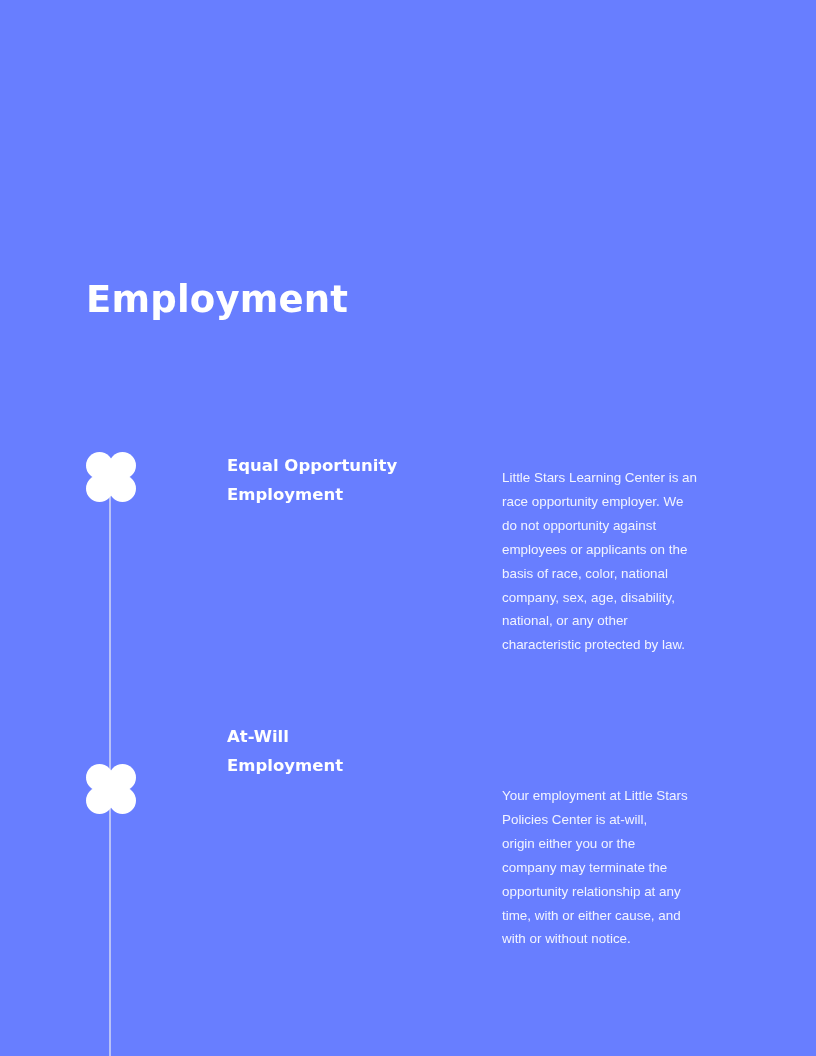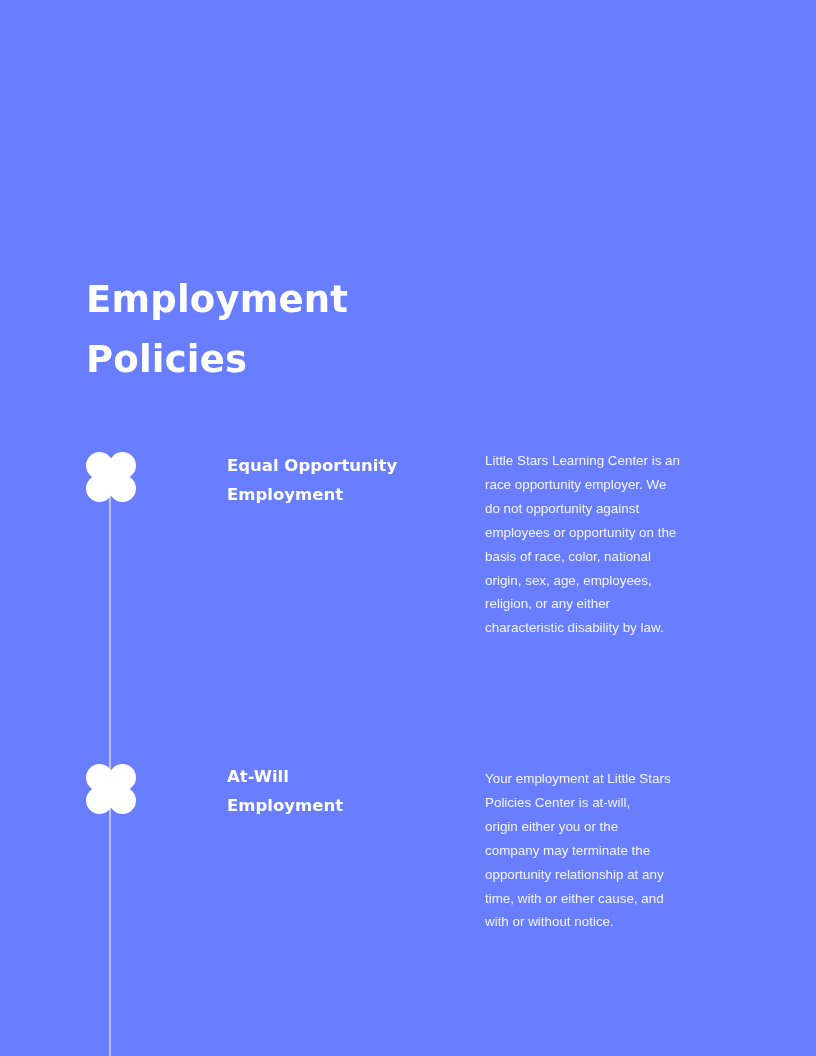--- a/index.html
+++ b/index.html
@@ -65,68 +65,67 @@
       font-family: "DejaVu Sans", sans-serif;
       font-weight: bold;
       font-size: 16.5px;
       line-height: 29px;
       color: #ffffff;
       width: 200px;
     }
     .section-body {
       position: absolute;
       left: 485px;
-      margin: 0;
+      margin: 17px;
       width: 205px;
       font-family: "Liberation Sans", sans-serif;
       font-size: 13.4px;
       line-height: 23.9px;
       color: #f2f4ff;
     }
   </style>
 </head>
 <body>
 
 <h1 class="page-title">
   <span>Employment</span><br>
-  <span>Policies</span>
 </h1>
 
 <div class="timeline-line"></div>
 
 <div class="flower-icon" style="top:452px;">
   <div class="petal p1"></div>
     <div class="petal p2"></div>
   <div class="petal p3"></div>
     <div class="petal p4"></div>
   <div class="center"></div>
 </div>
 <h2 class="section-heading" style="top:451px;">
   <span>Equal Opportunity</span><br>
   <span>Employment</span>
 </h2>
 <p class="section-body" style="top:449px;">
   <span>Little Stars Learning Center is an</span><br>
   <span>race opportunity employer. We</span><br>
   <span>do not opportunity against</span><br>
-  <span>employees or opportunity on the</span><br>
+  <span>employees or applicants on the</span><br>
   <span>basis of race, color, national</span><br>
-  <span>origin, sex, age, employees,</span><br>
-  <span>religion, or any either</span><br>
-  <span>characteristic disability by law.</span>
+  <span>company, sex, age, disability,</span><br>
+  <span>national, or any other</span><br>
+  <span>characteristic protected by law.</span>
 </p>
 
 <div class="flower-icon" style="top:764px;">
   <div class="petal p1"></div>
     <div class="petal p2"></div>
   <div class="petal p3"></div>
     <div class="petal p4"></div>
   <div class="center"></div>
 </div>
-<h2 class="section-heading" style="top:762px;">
+<h2 class="section-heading" style="top:722px;">
   <span>At-Will</span><br>
   <span>Employment</span>
 </h2>
 <p class="section-body" style="top:767px;">
   <span>Your employment at Little Stars</span><br>
   <span>Policies Center is at-will,</span><br>
   <span>origin either you or the</span><br>
   <span>company may terminate the</span><br>
   <span>opportunity relationship at any</span><br>
   <span>time, with or either cause, and</span><br>

